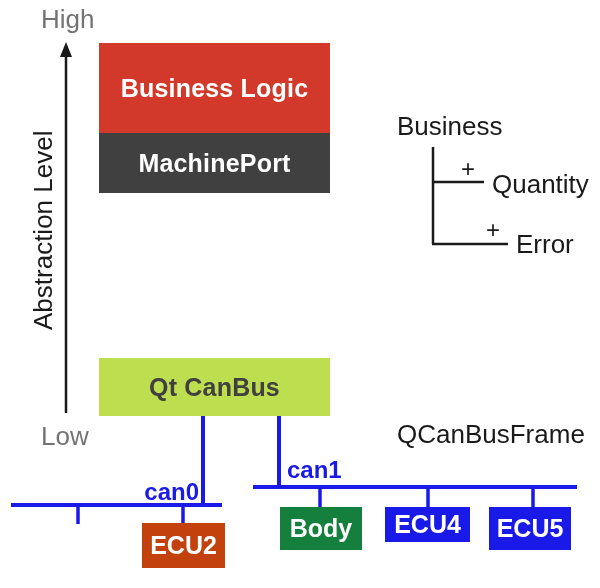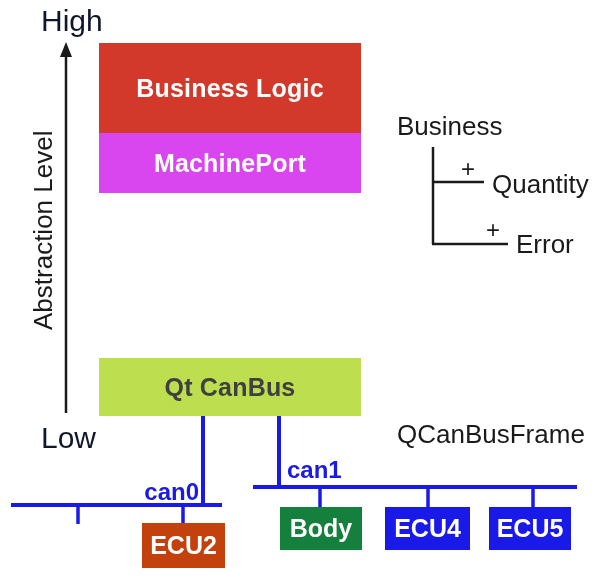--- a/index.html
+++ b/index.html
@@ -3,44 +3,44 @@
 <meta charset="utf-8">
 <style>
   html,body{margin:0;padding:0;background:#ffffff;}
   .canvas{
     position:relative;width:600px;height:588px;background:#ffffff;overflow:hidden;
     font-family:"Liberation Sans", sans-serif;color:#1a1a1a;
   }
   .abs{position:absolute;}
   svg.overlay{position:absolute;left:0;top:0;width:600px;height:588px;pointer-events:none;}
   .txt{line-height:1;white-space:nowrap;}
-  .axis-label{font-size:30px;color:#0f172a;}
+  .axis-label{font-size:26px;color:#737373;}
   .axis-rot{
     left:-50px;top:220px;width:190px;height:30px;text-align:center;
     transform:rotate(-90deg);font-size:26px;
   }
   .layer{
-    left:99px;width:262px;display:flex;align-items:center;justify-content:center;
+    left:99px;width:231px;display:flex;align-items:center;justify-content:center;
     font-size:25px;font-weight:600;letter-spacing:0.2px;
   }
   .layer-0{top:43px;height:90px;}
   .layer-1{top:133px;height:60px;}
   .layer-2{top:193px;height:165px;}
   .layer-3{top:358px;height:58px;}
   .tree-text{font-size:26px;}
   .plus{font-size:24px;font-weight:400;}
   .bus-label{font-size:24px;font-weight:600;}
   .node{
     display:flex;align-items:center;justify-content:center;
     color:#ffffff;font-size:25px;font-weight:700;
   }
   .n-ecu1{left:33px;top:523px;width:84px;height:45px;}
   .n-ecu2{left:142px;top:523px;width:83px;height:45px;}
   .n-body{left:280px;top:507px;width:82px;height:43px;}
-  .n-ecu4{left:385px;top:507px;width:85px;height:43px;}
+  .n-ecu4{left:385px;top:507px;width:85px;height:35px;}
   .n-ecu5{left:489px;top:507px;width:82px;height:43px;}
 </style>
 </head>
 <body>
 
 <div class="canvas">
 
   <svg class="overlay">
 
     <g>
@@ -70,21 +70,21 @@
     </g>
   </svg>
 
   <div class="abs txt axis-label" style="left:41px;top:6px;">High</div>
   <div class="abs txt axis-rot">Abstraction Level</div>
   <div class="abs txt axis-label" style="left:41px;top:423px;">Low</div>
 
   <div class="abs layer layer-0" style="background-color: rgb(211, 57, 43); color: rgb(255, 255, 255);">
     <span class="txt">Business Logic</span>
   </div>
-  <div class="abs layer layer-1" style="background-color: #d946ef; color: rgb(255, 255, 255);">
+  <div class="abs layer layer-1" style="background-color: #404040; color: rgb(255, 255, 255);">
     <span class="txt">MachinePort</span>
   </div>
   <div class="abs layer layer-3" style="background-color: rgb(189, 222, 78); color: #404040;">
     <span class="txt">Qt CanBus</span>
   </div>
 
   <div class="abs txt tree-text" style="left:397px;top:113px;">Business</div>
   <div class="abs txt plus" style="left:461px;top:157px;">+</div>
   <div class="abs txt tree-text" style="left:492px;top:171px;">Quantity</div>
   <div class="abs txt plus" style="left:486px;top:218px;">+</div>

